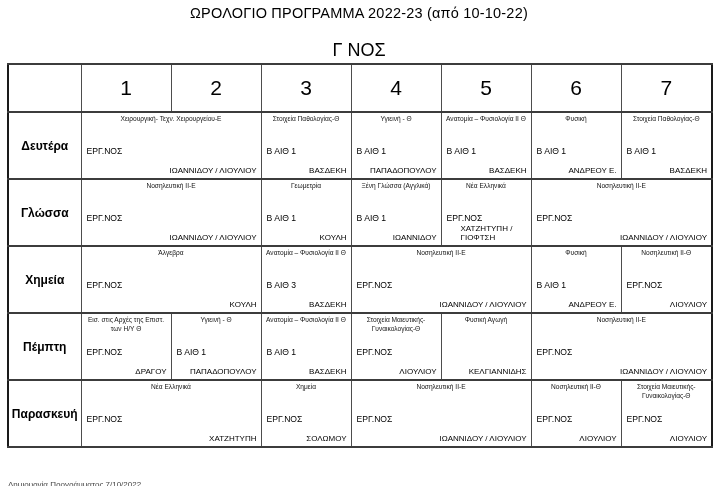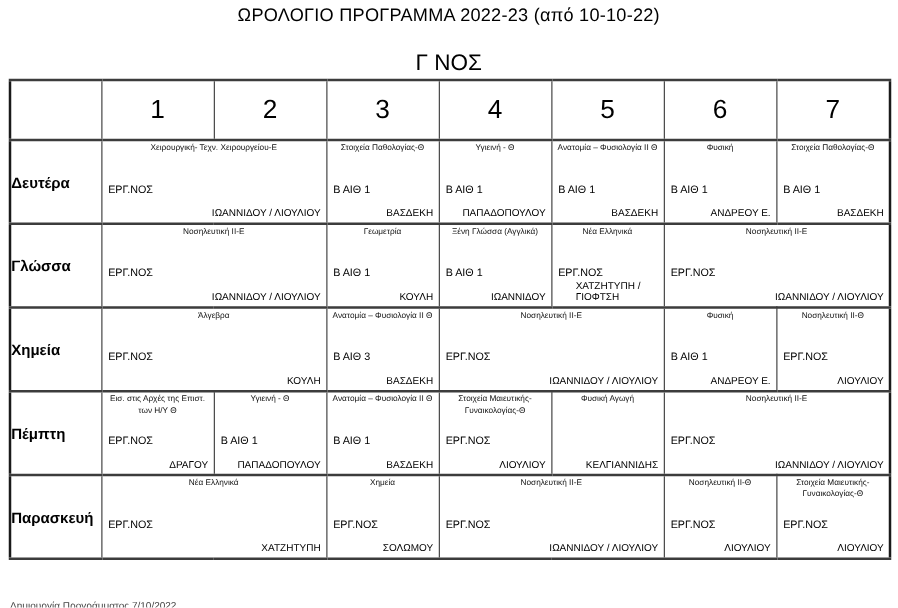--- a/index.html
+++ b/index.html
@@ -16,21 +16,21 @@
     border-collapse:collapse; table-layout:fixed;
     width:704px; margin:3px 0 0 7px;
     border:2px solid #1a1a1a;
   }
   .timetable th, .timetable td {
     border-left:1px solid #4d4d4d; border-right:1px solid #4d4d4d;
     border-top:2px solid #3c3c3c;  border-bottom:2px solid #3c3c3c;
     padding:0; vertical-align:middle; background:#fff;
   }
   .timetable thead th { height:46px; font-size:21px; font-weight:400; text-align:center; }
-  td.day { font-size:12px; font-weight:bold; }
+  td.day { font-size:12px; font-weight:bold; text-align:center; }
 
   .cell { position:relative; height:65px; overflow:hidden; }
   .subj {
     position:absolute; top:2px; left:2px; right:2px;
     text-align:center; font-size:6.6px; line-height:1.35; color:#111;
   }
   .room    { position:absolute; top:33px; left:5px;  font-size:8.6px; }
   .teacher { position:absolute; bottom:3px; right:4px; font-size:8px; text-align:left;margin-left:19px; }
 
   .footer-note {

